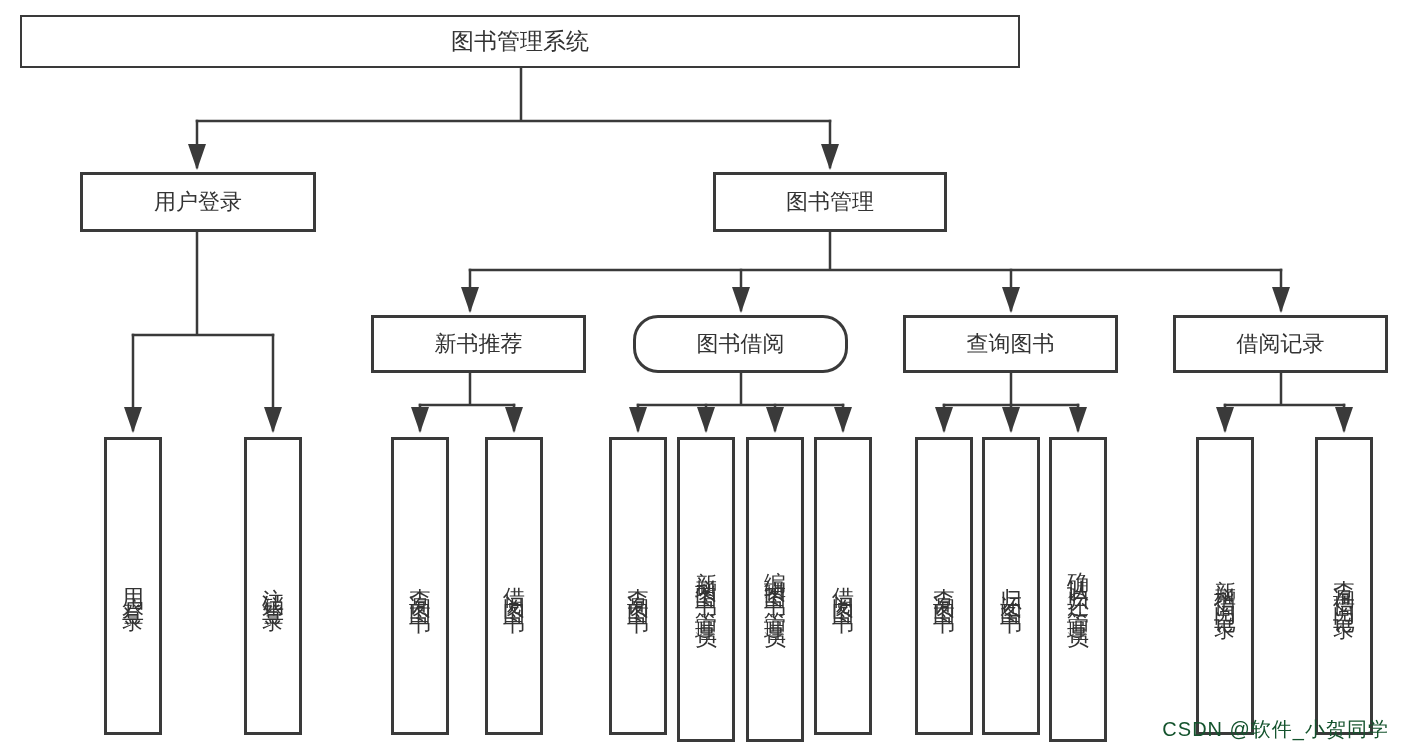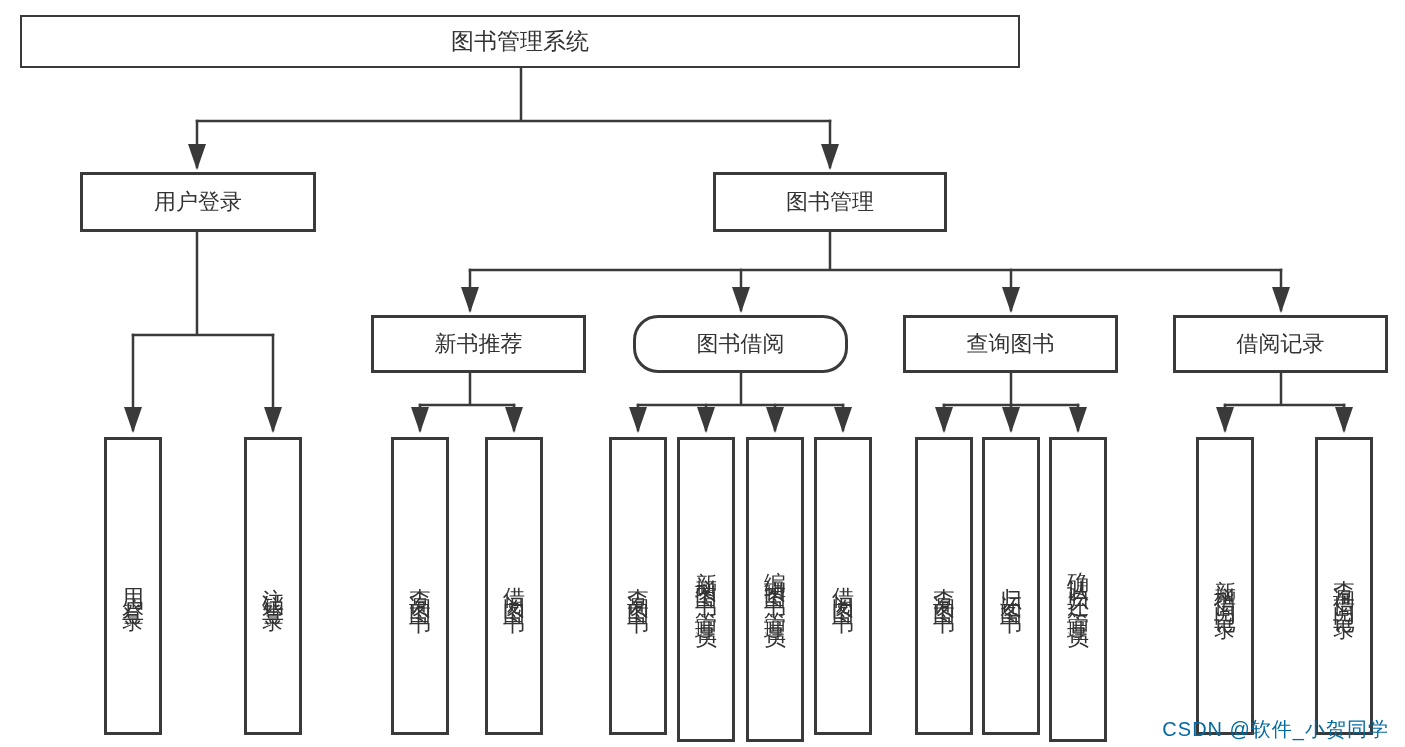--- a/index.html
+++ b/index.html
@@ -57,21 +57,21 @@
     text-orientation: mixed;
     letter-spacing: 8px;
     line-height: 1;
     white-space: nowrap;
   }
   .watermark {
     position: absolute;
     right: 16px;
     bottom: 4px;
     font-size: 20px;
-    color: #0369a1;
+    color: #14532d;
     letter-spacing: 1px;
     z-index: 5;
   }
 </style>
 </head>
 <body>
 
 <div class="canvas">
 
   <svg class="connectors" viewBox="0 0 1405 747" xmlns="http://www.w3.org/2000/svg">

